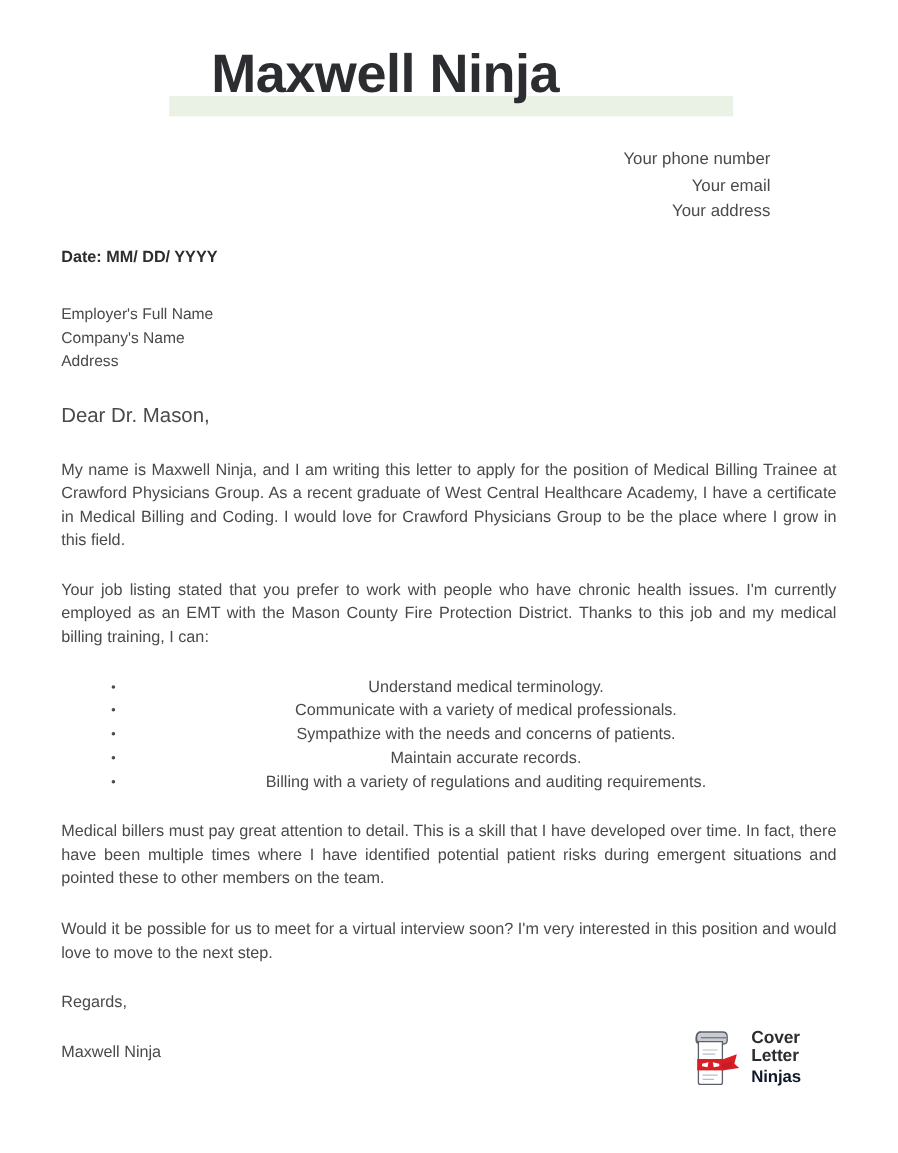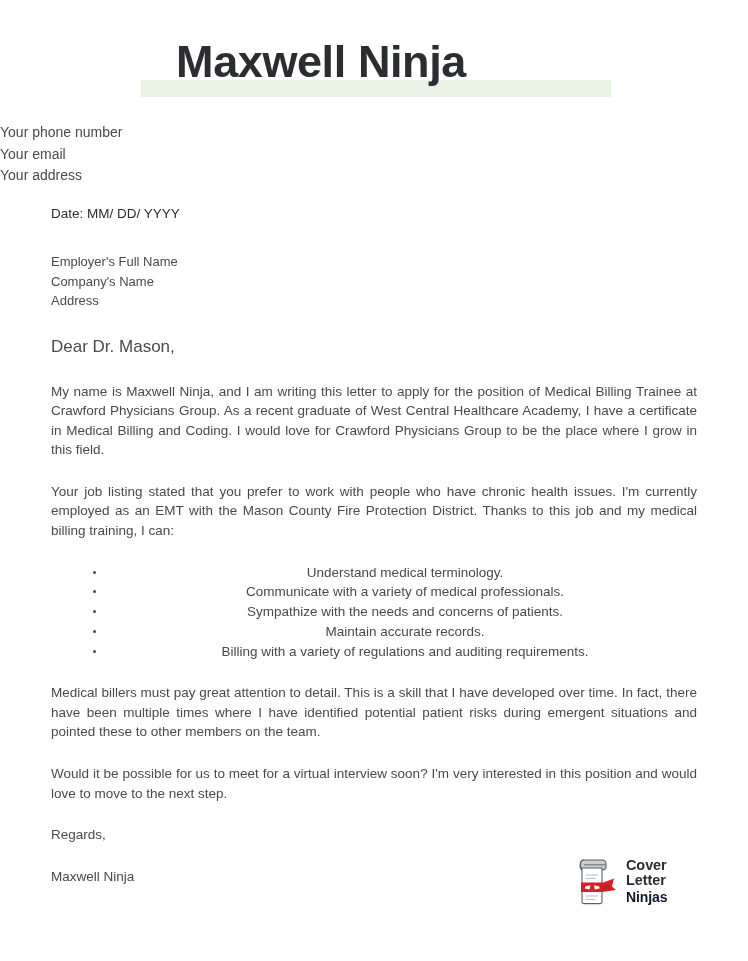--- a/index.html
+++ b/index.html
@@ -50,40 +50,40 @@
     font-size: 45px;
     line-height: 56px;
     font-weight: bold;
     letter-spacing: -0.4px;
     color: #2b2d30;
     font-family: "Liberation Sans", sans-serif;
   }
 
   .contact {
     margin-top: 26px;
-    text-align: left;
+    text-align: right;
   }
   .contact-line {
     font-size: 14px;
     line-height: 21.5px;
     color: #4a4a4a;
   }
 
   
   .letter {
     position: absolute;
     left: 51px;
     top: 204px;
     width: 646px;
   }
 
   .date-line {
     font-size: 13.5px;
     line-height: 20px;
-    font-weight: normal;
+    font-weight: bold;
     color: #2b2d30;
     margin-bottom: 28px;
   }
 
   .recipient {
     margin-bottom: 26px;
   }
   .recipient-line {
     font-size: 13px;
     line-height: 19.5px;

